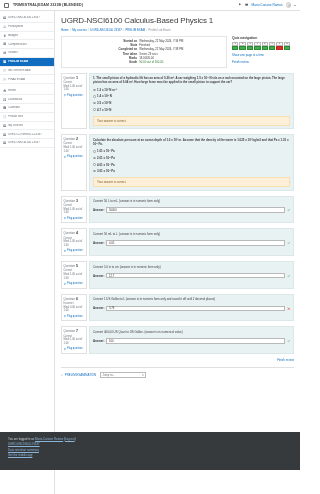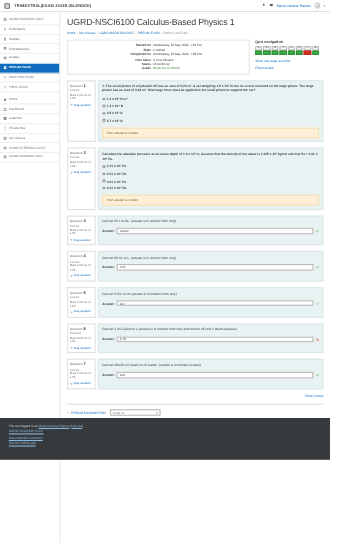--- a/index.html
+++ b/index.html
@@ -4,21 +4,21 @@
 <style>
   * { box-sizing: border-box; margin: 0; padding: 0; }
   html, body {
     width: 300px; height: 494px;
     font-family: "Liberation Sans", sans-serif;
     font-size: 3.3px;
     background: #fff;
     color: #3c3c3c;
     overflow: hidden;
   }
-  .page { width: 300px; height: 418px; position: relative; background:#fff; }
+  .page { width: 300px; height: 470px; position: relative; background:#fff; }
 
   
   .topbar {
     height: 11px; background: #fff; border-bottom: 1px solid #e0e0e0;
     display: flex; align-items: center; padding: 0 4px; gap: 4px;
   }
   .burger { width: 5px; height: 5px; background: #6b6b6b; border-radius:1px;
             display:flex; flex-direction:column; justify-content:center; align-items:center; gap:0.6px;}
   .burger i { display:block; width:3px; height:0.5px; background:#fff; }
   .site-title { font-size: 3.6px; font-weight: bold; color: #3c3c3c; letter-spacing: 0.1px; }

